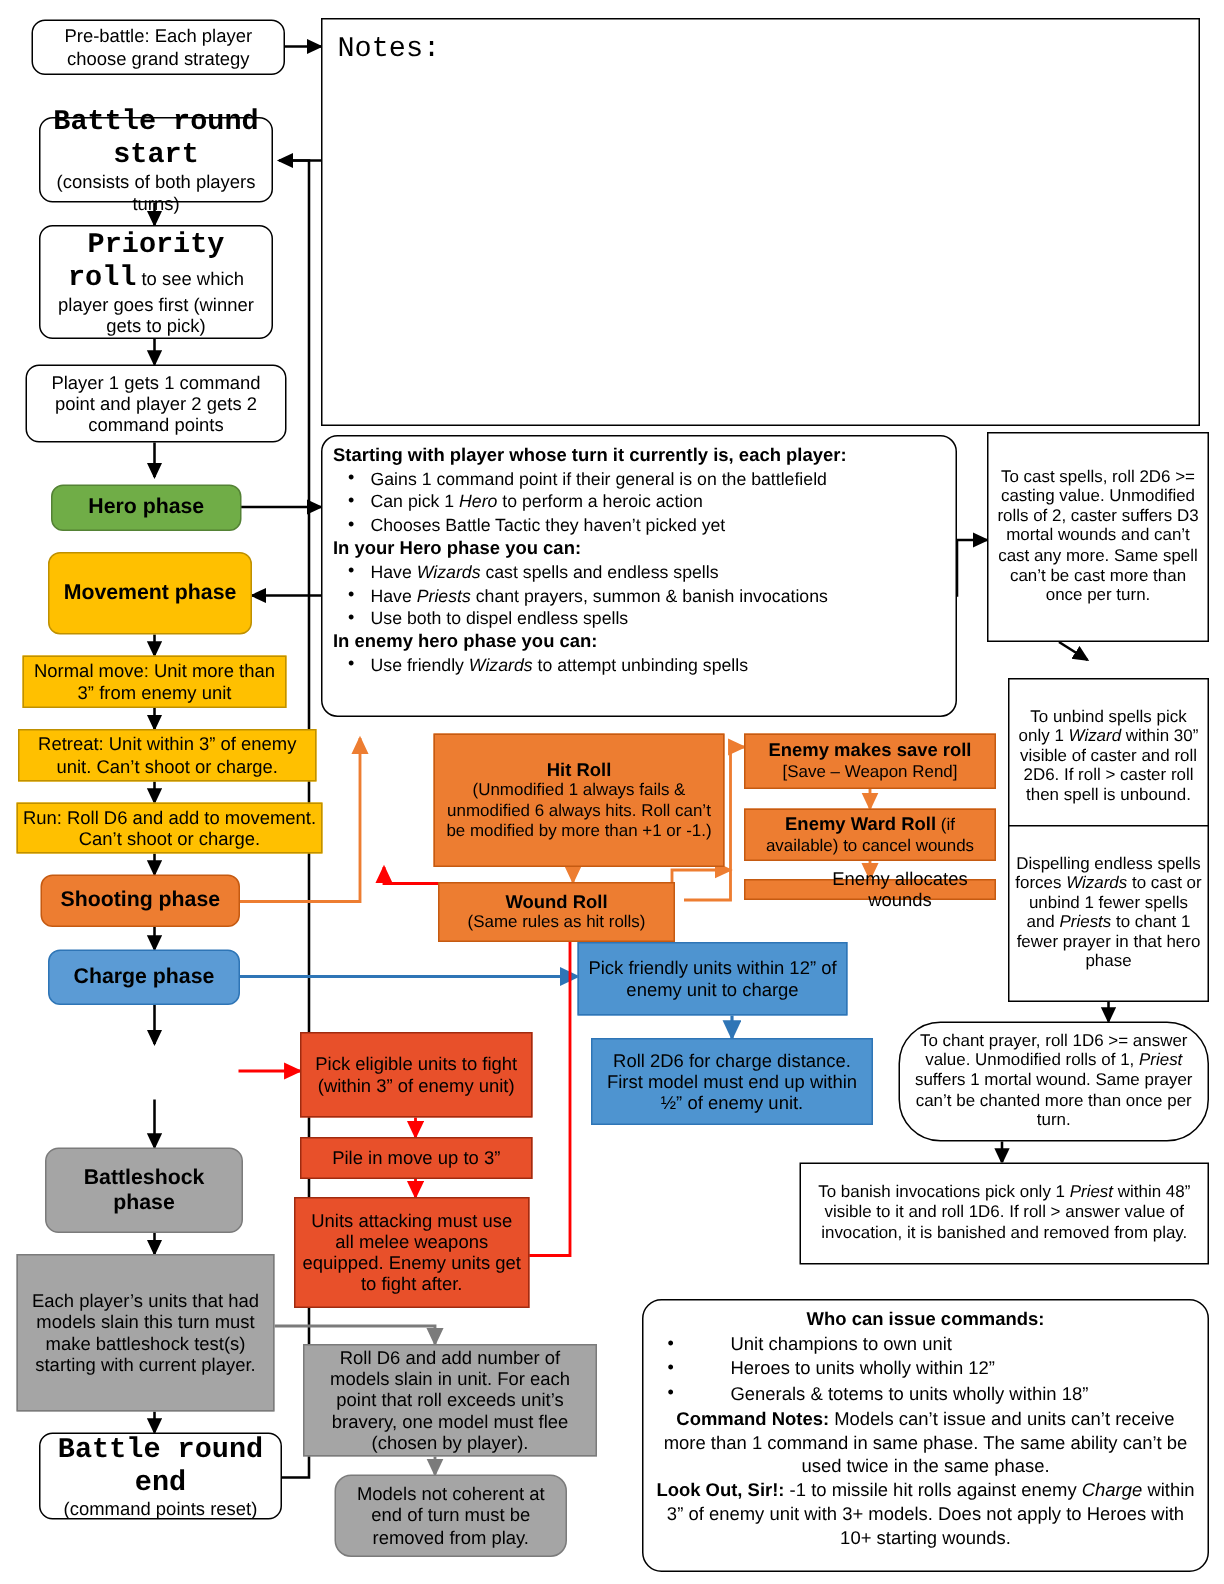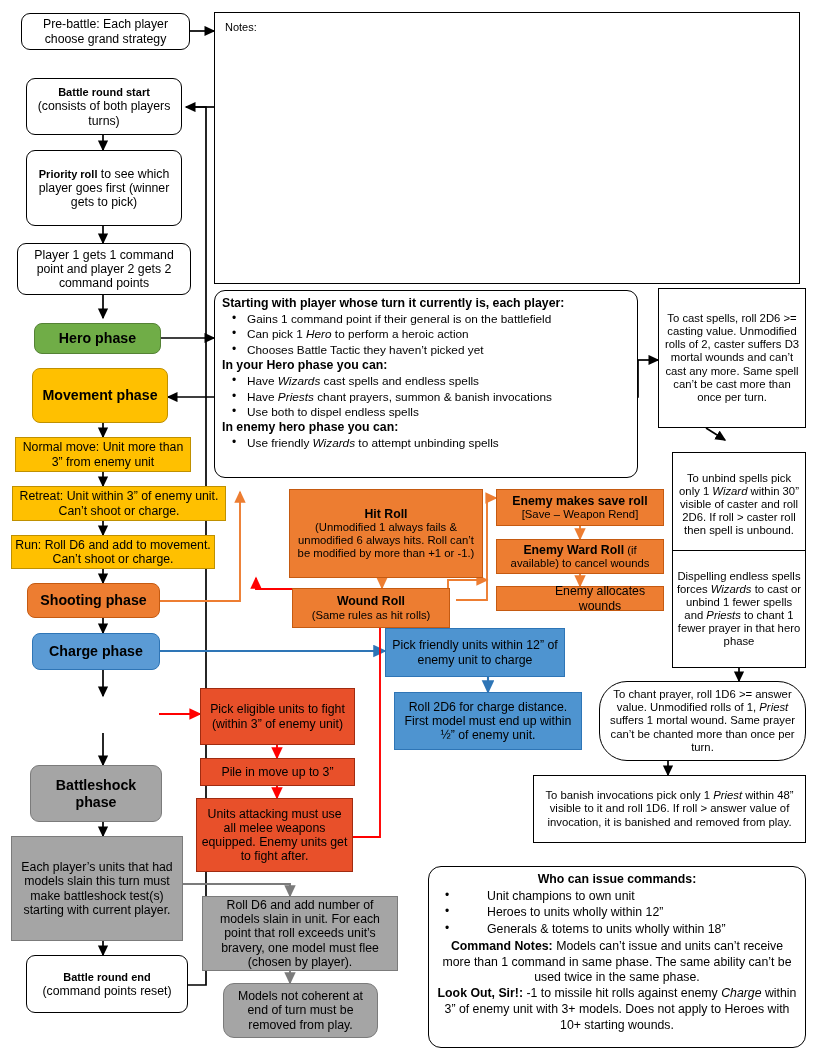--- a/index.html
+++ b/index.html
@@ -24,21 +24,21 @@
   .orangered{background:#E8502A;border:1.6px solid #A02B10;}
   .orangeredr{background:#E8502A;border:1.6px solid #A02B10;border-radius:8px;}
   .blue{background:#5B9BD5;border:1.5px solid #2E75B6;border-radius:8px;}
   .blueflat{background:#4E94D0;border:1.4px solid #2E75B6;}
   .gray{background:#A5A5A5;border:1.4px solid #7B7B7B;}
   .grayr{background:#A5A5A5;border:1.5px solid #7B7B7B;border-radius:9px;}
   
   .f11{font-size:11.3px;}
   .f115{font-size:11.8px;}
   .f12{font-size:12.3px;}
-  .f13{font-size:11px;}
+  .f13{font-size:19px;font-family:Liberation Mono, monospace;}
   .f14{font-size:14.2px;}
   .b{font-weight:bold;}
   .topleft{align-items:flex-start;justify-content:flex-start;text-align:left;}
   .bodybox{align-items:flex-start;}
   .bodybox .txt{padding:4px 7px 0 7px;text-align:left;}
   ul.bl{margin:0;padding:0 0 0 4px;list-style:none;}
   ul.bl li{position:relative;padding-left:21px;margin:1.0px 0;}
   ul.bl li:before{content:"\2022";position:absolute;left:6px;top:-1px;font-size:12px;}
   .hd{font-weight:bold;margin-top:1px;}
   i{font-style:italic;}
@@ -172,21 +172,21 @@
   </div>
 
   <div class="node yellowr b f14" style="left:32px;top:368px;width:136px;height:55px;">
     <span class="txt">Movement phase</span>
   </div>
 
   <div class="node yellow f12" style="left:15px;top:437px;width:176px;height:35px;">
     <span class="txt">Normal move: Unit more than 3” from enemy unit</span>
   </div>
 
-  <div class="node yellow f12" style="left:12px;top:486px;width:214px;height:35px;">
+  <div class="node yellow f12" style="left:12px;top:486px;width:199px;height:35px;">
     <span class="txt">Retreat: Unit within 3” of enemy unit. Can’t shoot or charge.</span>
   </div>
 
   <div class="node yellow f12" style="left:11px;top:535px;width:204px;height:34px;">
     <span class="txt">Run: Roll D6 and add to movement. Can’t shoot or charge.</span>
   </div>
 
   <div class="node orange b f14" style="left:27px;top:583px;width:133px;height:35px;">
     <span class="txt">Shooting phase</span>
   </div>
@@ -272,21 +272,21 @@
       <span>[Save – Weapon Rend]</span>
     </span>
   </div>
 
   <div class="node orangeflat f11" style="left:496px;top:539px;width:168px;height:35px;">
     <span class="txt">
       <b class="f12">Enemy Ward Roll</b><span> (if available) to cancel wounds</span>
     </span>
   </div>
 
-  <div class="node orangeflat f12" style="left:496px;top:586px;width:168px;height:25px;padding-left:40px;">
+  <div class="node orangeflat f12" style="left:496px;top:586px;width:168px;height:14px;padding-left:40px;">
     <span class="txt">Enemy allocates wounds</span>
   </div>
 
   <div class="node blueflat f12" style="left:385px;top:628px;width:180px;height:49px;">
     <span class="txt">Pick friendly units within 12” of enemy unit to charge</span>
   </div>
   <div class="node blueflat f12" style="left:394px;top:692px;width:188px;height:58px;">
     <span class="txt">Roll 2D6 for charge distance. First model must end up within ½” of enemy unit.</span>
   </div>
 

